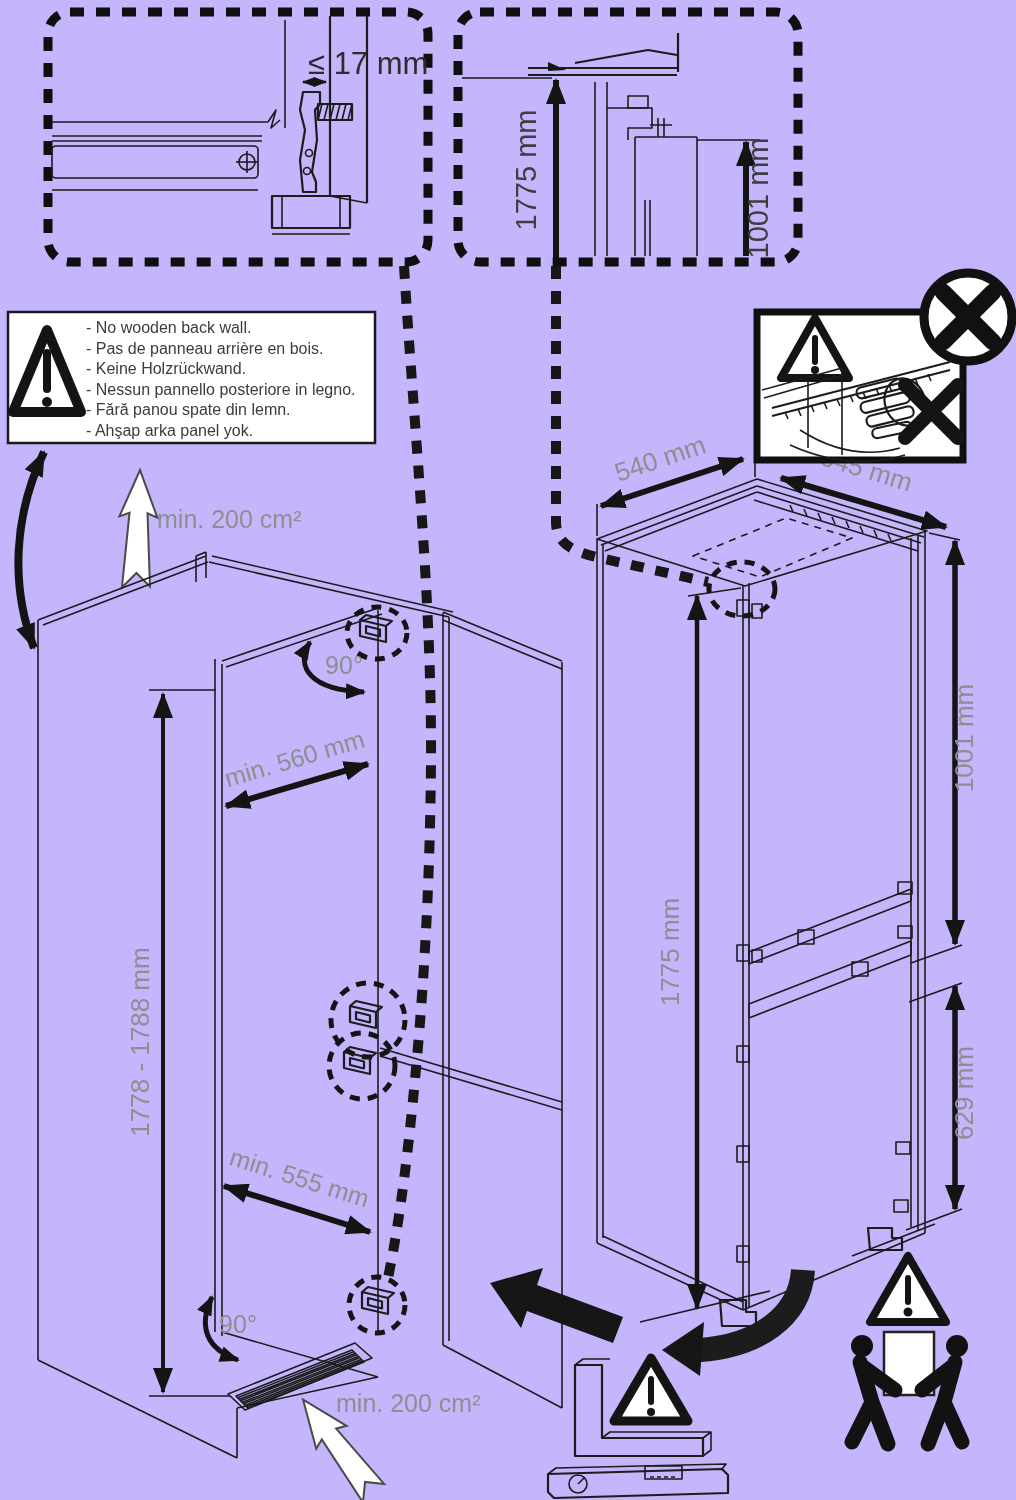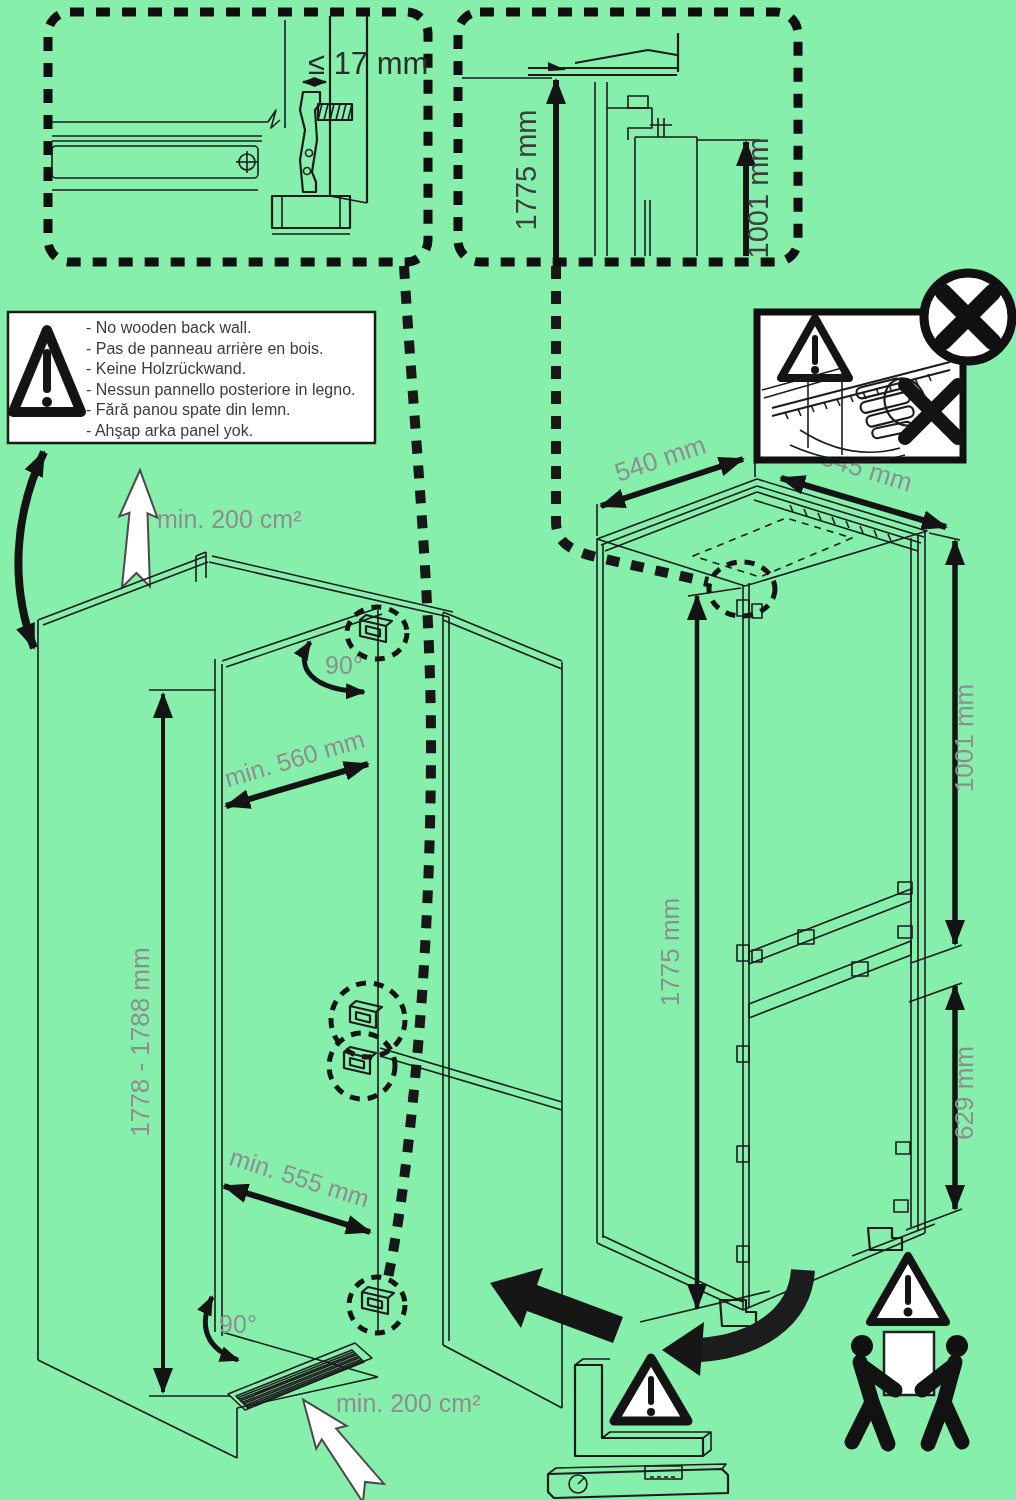--- a/index.html
+++ b/index.html
@@ -1,16 +1,16 @@
 <!DOCTYPE html>
 <html><head>
 <meta charset="utf-8">
 <style>
   html,body{margin:0;padding:0;background:#ffffff;}
-  #page{position:relative;width:1016px;height:1500px;background:#86efac;overflow:hidden;
+  #page{position:relative;width:1016px;height:1500px;background:#c4b5fd;overflow:hidden;
         font-family:"Liberation Sans",sans-serif;}
   svg{position:absolute;left:0;top:0;}
   svg *{vector-effect:none;}
   .ln{stroke:#1c1c1c;fill:none;stroke-linejoin:round;}
   .thin{stroke-width:1.6;}
   .med{stroke-width:2.2;}
   .dashbox{stroke:#0f0f0f;stroke-width:9;fill:none;stroke-dasharray:14 12;}
   .trail{stroke:#171717;stroke-width:10;fill:none;stroke-dasharray:13 12;}
   .dcirc{stroke:#141414;stroke-width:5;fill:none;stroke-dasharray:10 8;}
   .dim{stroke:#141414;fill:none;}

